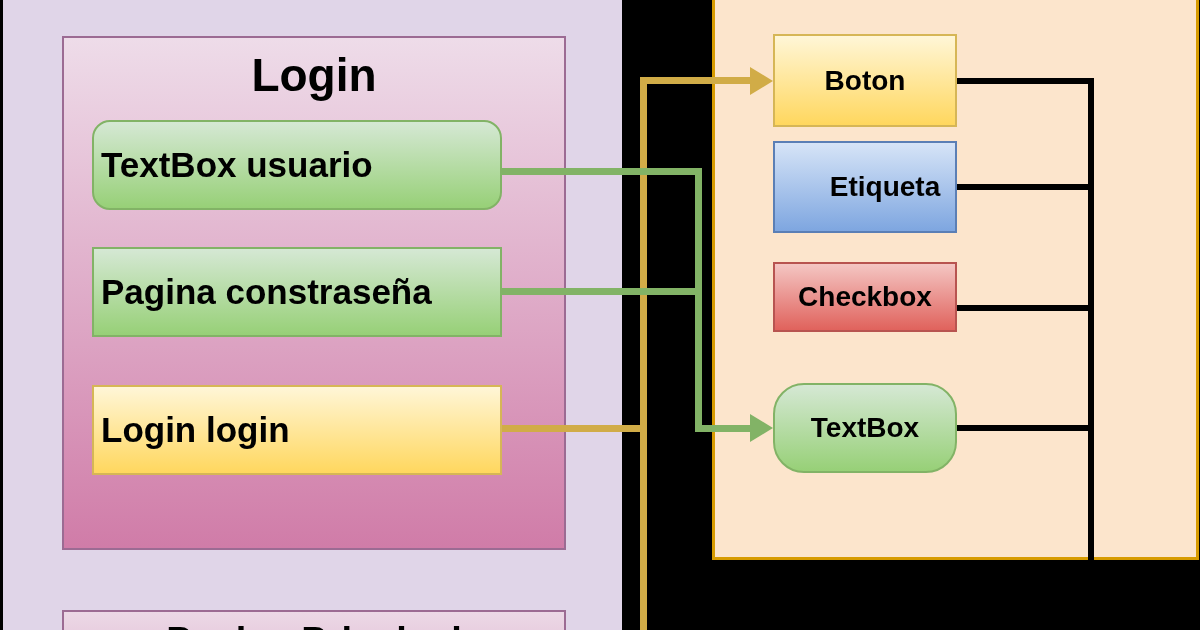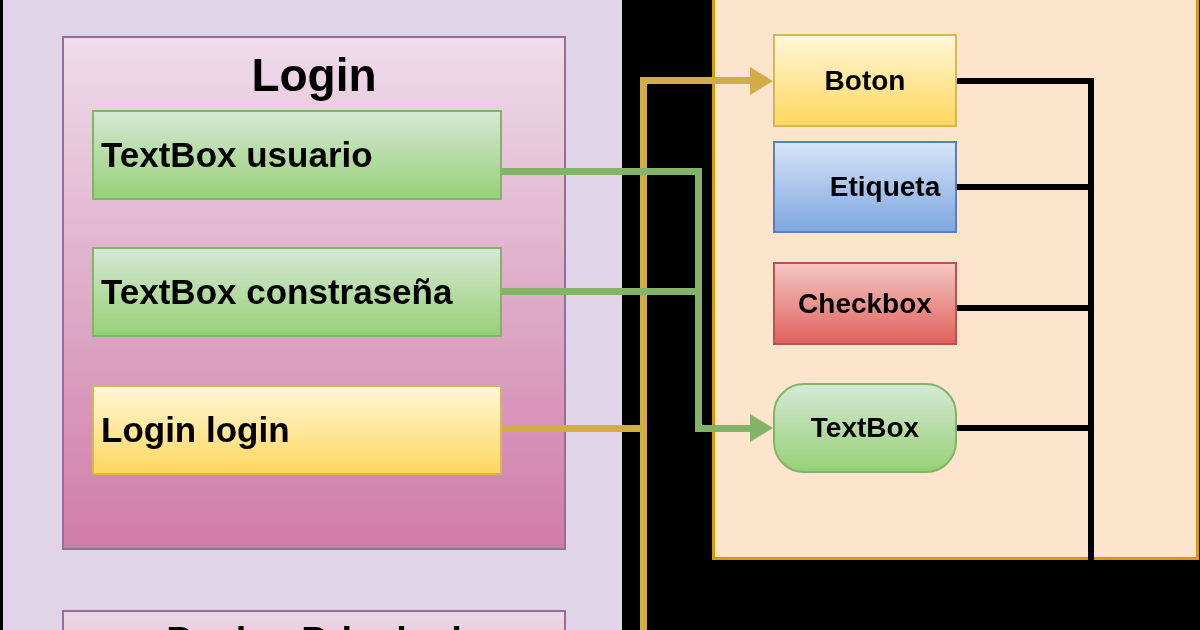--- a/index.html
+++ b/index.html
@@ -47,43 +47,43 @@
 </head>
 <body>
 
 <div class="stage">
 
   <div class="abs lavender-panel"></div>
 
   <div class="abs pink-container"></div>
   <div class="abs panel-title">Login</div>
 
-  <div class="abs node left-node green-node" style="top:110px;">
+  <div class="abs node left-node green-node" style="top:120px;border-radius:18px;">
     <span>TextBox usuario</span>
   </div>
   <div class="abs node left-node green-node" style="top:247px;">
-    <span>TextBox constraseña</span>
+    <span>Pagina constraseña</span>
   </div>
   <div class="abs node left-node yellow-node" style="top:385px;">
     <span>Login login</span>
   </div>
 
   <div class="abs pink-footer">
     <span>Pagina Principal</span>
   </div>
 
   <div class="abs peach-panel"></div>
 
   <div class="abs node right-node yellow-node" style="top:34px;height:93px;">
     <span>Boton</span>
   </div>
   <div class="abs node right-node blue-node" style="top:141px;height:92px;">
     <span>Etiqueta</span>
   </div>
-  <div class="abs node right-node red-node" style="top:262px;height:83px;">
+  <div class="abs node right-node red-node" style="top:262px;height:70px;">
     <span>Checkbox</span>
   </div>
   <div class="abs node right-node green-node" style="top:383px;height:90px;border-radius:31px;">
     <span>TextBox</span>
   </div>
 
   <div class="abs black-line" style="left:957px;top:78px;width:137px;height:6px;"></div>
   <div class="abs black-line" style="left:957px;top:184px;width:137px;height:6px;"></div>
   <div class="abs black-line" style="left:957px;top:305px;width:137px;height:6px;"></div>
   <div class="abs black-line" style="left:957px;top:425px;width:137px;height:6px;"></div>

